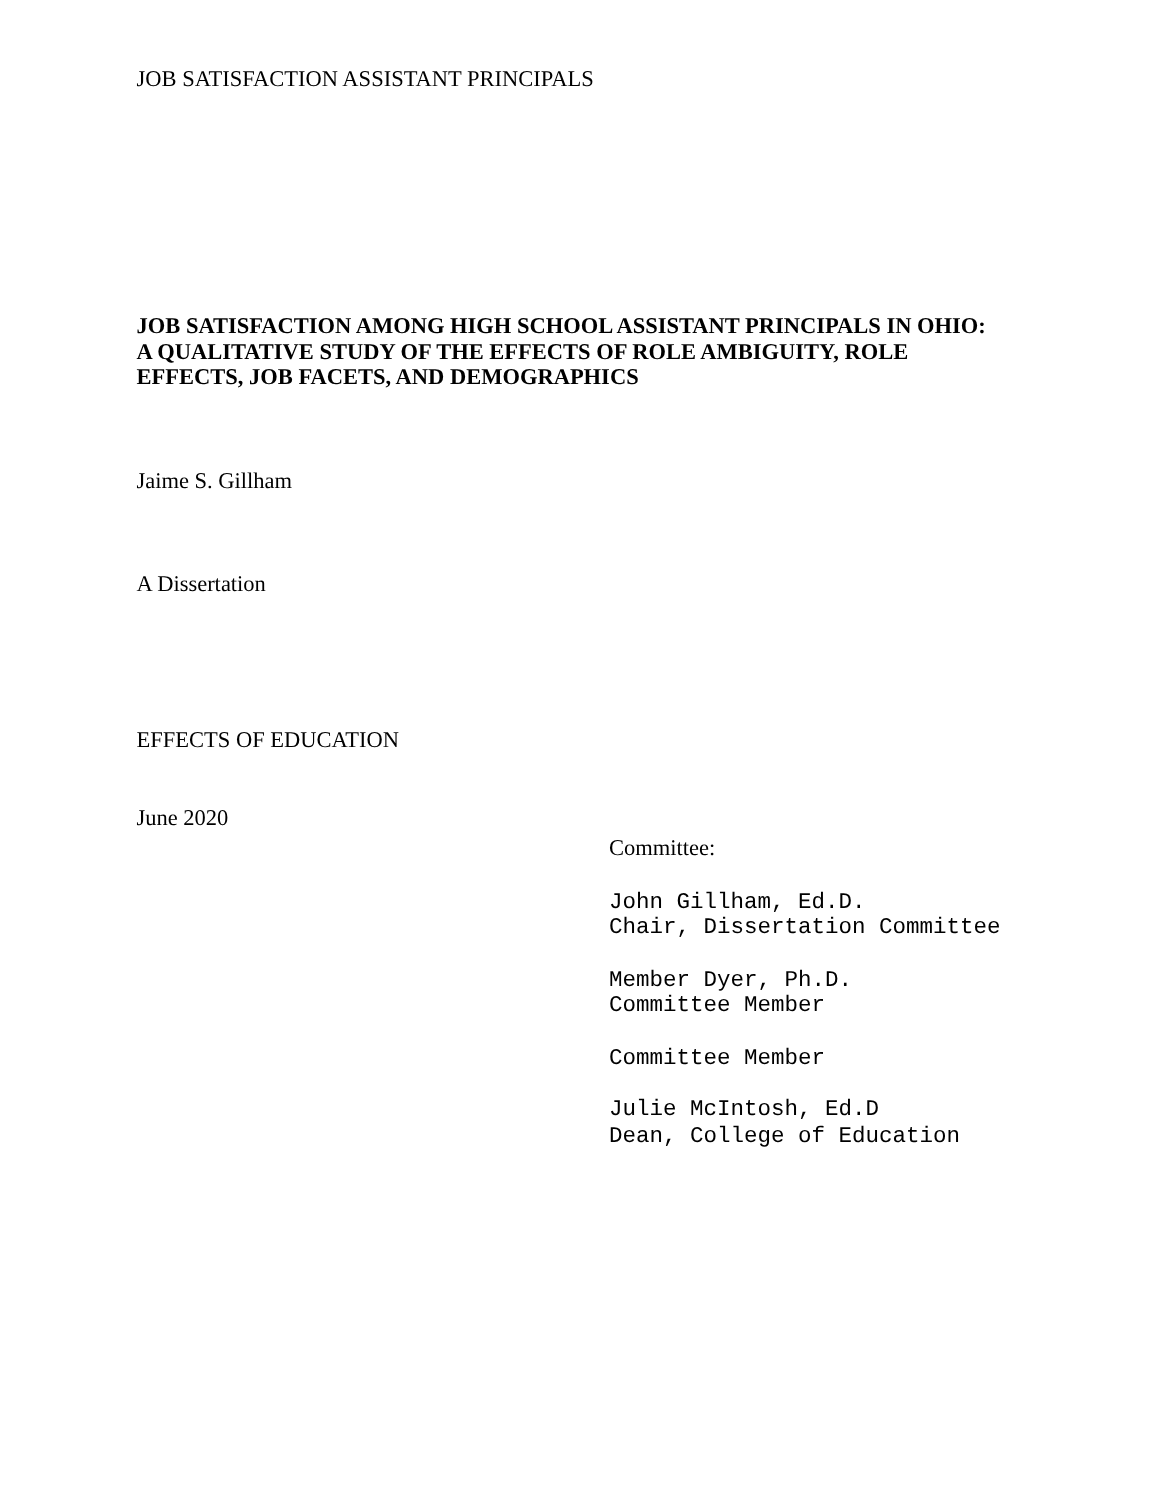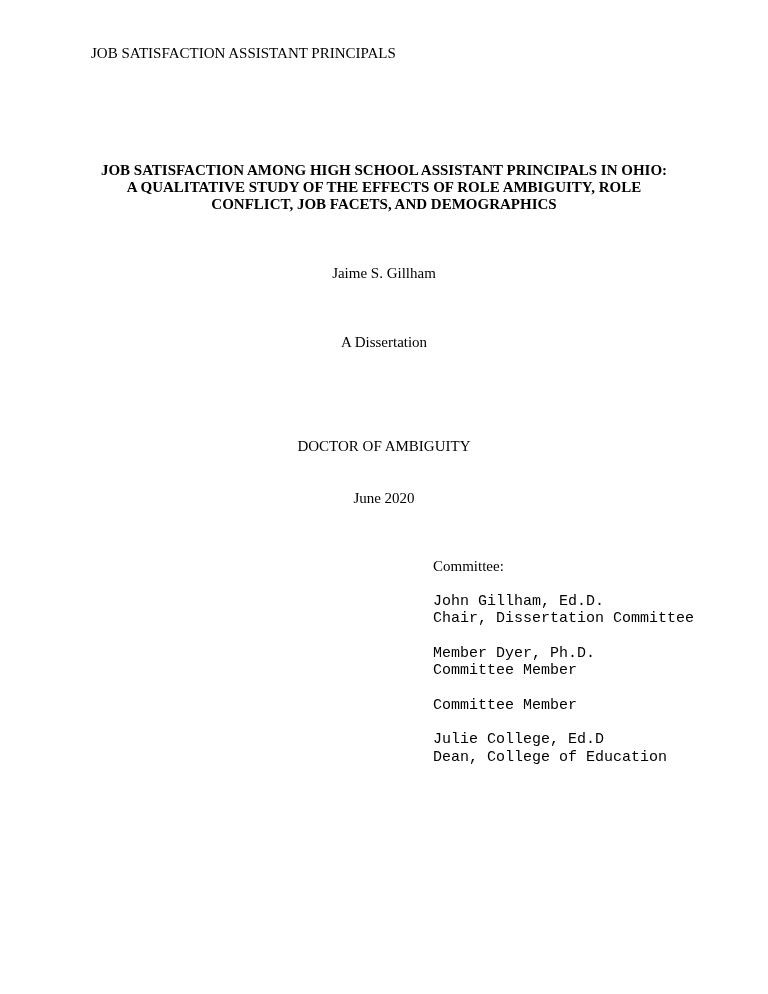--- a/index.html
+++ b/index.html
@@ -28,66 +28,66 @@
       left: 91px;
       top: 44px;
       font-size: 15px;
       letter-spacing: 0;
       white-space: nowrap;
     }
     .center-block {
       position: absolute;
       left: 91px;
       width: 586px;
-      text-align: center;
+      text-align: left;
+      margin-top: 48px;
     }
     .title {
       top: 162px;
       font-weight: bold;
       font-size: 15px;
       line-height: 17px;
     }
     .title div { white-space: nowrap; }
     .author { top: 264px; }
     .diss-label { top: 333px; }
     .submitted { top: 368px; line-height: 18px; }
     .submitted div { white-space: nowrap; }
     .degree { top: 437px; }
     .date { top: 489px; }
     .committee {
       position: absolute;
       left: 406px;
       top: 558px;
       font-size: 15px;
       line-height: 17.5px;
-      margin-left: 27px;
     }
     .committee .heading { margin-bottom: 17px; white-space: nowrap; }
     .member { margin-bottom: 17px; }
     .member div { white-space: nowrap; font-family: Liberation Mono, monospace; }
   </style>
 </head>
 <body>
 
 <div class="page">
 
   <div class="running-head">JOB SATISFACTION ASSISTANT PRINCIPALS</div>
 
   <div class="center-block title">
     <div>JOB SATISFACTION AMONG HIGH SCHOOL ASSISTANT PRINCIPALS IN OHIO:</div>
     <div>A QUALITATIVE STUDY OF THE EFFECTS OF ROLE AMBIGUITY, ROLE</div>
-    <div>CONFLICT, JOB FACETS, AND DEMOGRAPHICS</div>
+    <div>EFFECTS, JOB FACETS, AND DEMOGRAPHICS</div>
   </div>
 
   <div class="center-block author">Jaime S. Gillham</div>
 
   <div class="center-block diss-label">A Dissertation</div>
 
 
-  <div class="center-block degree">DOCTOR OF AMBIGUITY</div>
+  <div class="center-block degree">EFFECTS OF EDUCATION</div>
 
   <div class="center-block date">June 2020</div>
 
   <div class="committee">
     <div class="heading">Committee:</div>
 
     <div class="member">
       <div>John Gillham, Ed.D.</div>
       <div>Chair, Dissertation Committee</div>
     </div>
@@ -95,18 +95,18 @@
     <div class="member">
       <div>Member Dyer, Ph.D.</div>
       <div>Committee Member</div>
     </div>
 
     <div class="member">
       <div>Committee Member</div>
     </div>
 
     <div class="member">
-      <div>Julie College, Ed.D</div>
+      <div>Julie McIntosh, Ed.D</div>
       <div>Dean, College of Education</div>
     </div>
   </div>
 
 </div>
 
 </body></html>

